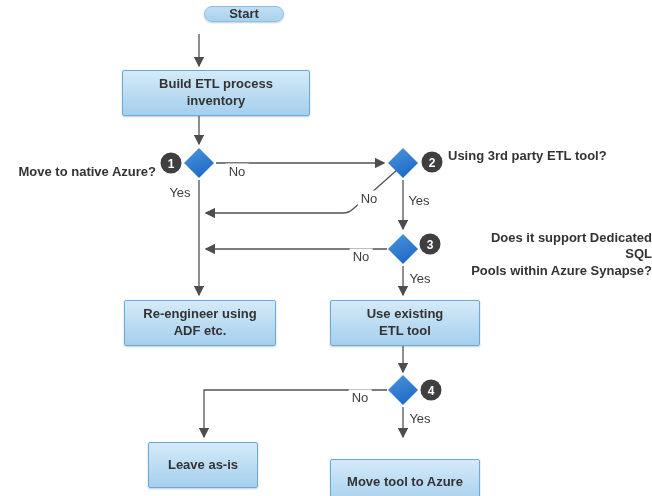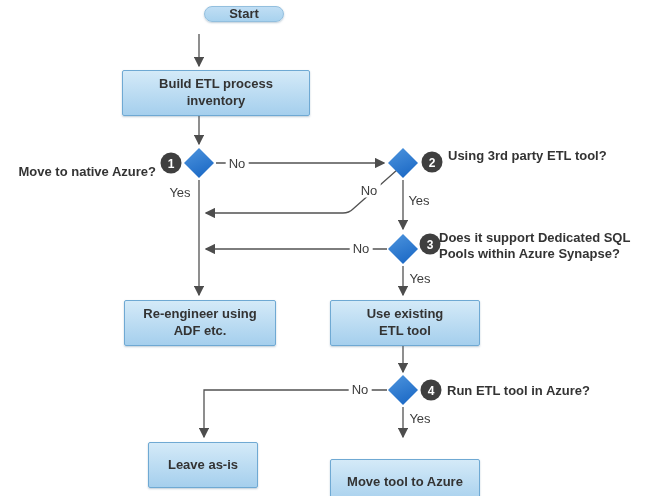--- a/index.html
+++ b/index.html
@@ -36,21 +36,21 @@
   }
   .question{
     position:absolute; color:var(--text); font-size:13px; font-weight:bold;
     line-height:1.25; white-space:pre-line;
   }
   .q-right{text-align:right;}
   .edge-label{
     position:absolute; transform:translate(-50%,-50%);
     color:var(--label); font-size:13px; line-height:1;
   }
-  .on-line{background:var(--bg); padding:1px 3px;}
+  .on-line{background:var(--bg); padding:1px 3px;margin-top:8px;}
 </style>
 </head>
 <body>
 
 <div class="canvas">
 
   <svg class="edges" viewBox="0 0 652 496">
     <defs>
       <marker id="arrow" viewBox="0 0 8 8" refX="7" refY="4" markerWidth="8" markerHeight="8" orient="auto">
         <path d="M0 0 L8 4 L0 8 Z" fill="#4d4d4d"></path>
@@ -118,23 +118,22 @@
   </div>
   <div class="badge" style="left:430px;top:244px;">
     <span>3</span>
   </div>
   <div class="badge" style="left:431px;top:390px;">
     <span>4</span>
   </div>
 
   <div class="question q-right" style="left:0px;top:164px;width:156px;">Move to native Azure?</div>
   <div class="question" style="left:448px;top:148px;">Using 3rd party ETL tool?</div>
-  <div class="question" style="left:439px;top:230px;">Does it support Dedicated SQL
+  <div class="question" style="left:470px;top:230px;text-align:right;">Does it support Dedicated SQL
 Pools within Azure Synapse?</div>
-  <div class="question" style="left:447px;top:383px;">Run ETL tool in Azure?</div>
 
   <span class="edge-label on-line" style="left:237px;top:163px;">No</span>
   <span class="edge-label" style="left:180px;top:192px;">Yes</span>
   <span class="edge-label on-line" style="left:369px;top:190px;">No</span>
   <span class="edge-label" style="left:419px;top:200px;">Yes</span>
   <span class="edge-label on-line" style="left:361px;top:248px;">No</span>
   <span class="edge-label" style="left:420px;top:278px;">Yes</span>
   <span class="edge-label on-line" style="left:360px;top:389px;">No</span>
   <span class="edge-label" style="left:420px;top:418px;">Yes</span>
 

